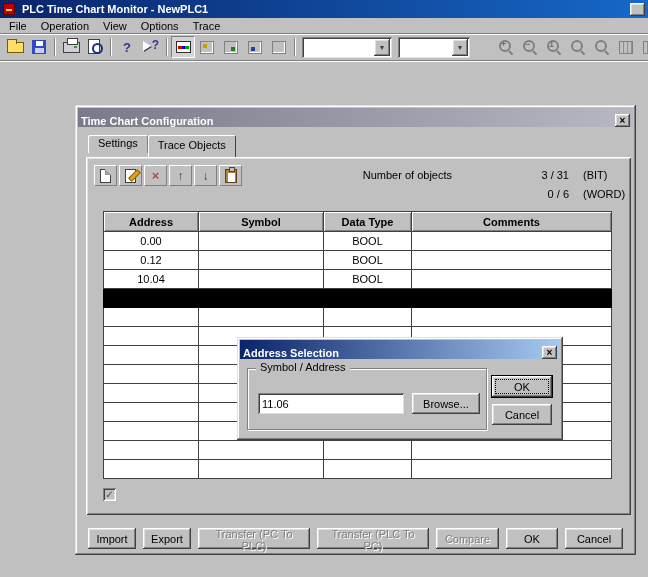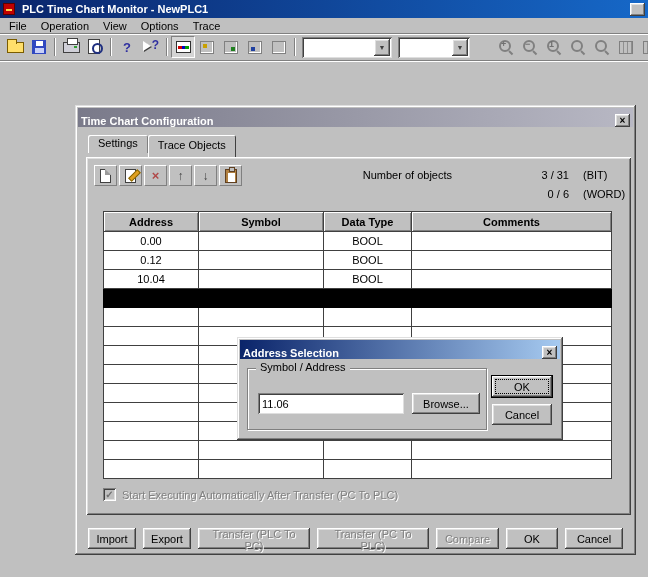--- a/index.html
+++ b/index.html
@@ -405,29 +405,28 @@
             <td></td>
             <td></td>
             <td></td>
             <td></td>
           </tr>
         </tbody>
     </table>
 
     <div class="checkrow">
       <span class="checkbox">✓</span>
-      <span class="disabled-text">Start Executing Automatically After Transfer (PC To PLC)</span>
     </div>
   </div>
 
   <div class="btnrow">
     <button class="btn" style="width:48px">Import</button>
     <button class="btn" style="width:48px">Export</button>
+    <button class="btn disabled" style="width:112px">Transfer (PC To PLC)</button>
     <button class="btn disabled" style="width:112px">Transfer (PLC To PC)</button>
-    <button class="btn disabled" style="width:112px">Transfer (PC To PLC)</button>
     <button class="btn disabled" style="width:63px">Compare</button>
     <button class="btn" style="width:52px">OK</button>
     <button class="btn" style="width:58px">Cancel</button>
   </div>
 </div>
 
 <div class="dialog" id="addr">
   <div class="dlg-titlebar active">
     <span class="dlg-title">Address Selection</span>
     <button class="btn cap-btn">×</button>

